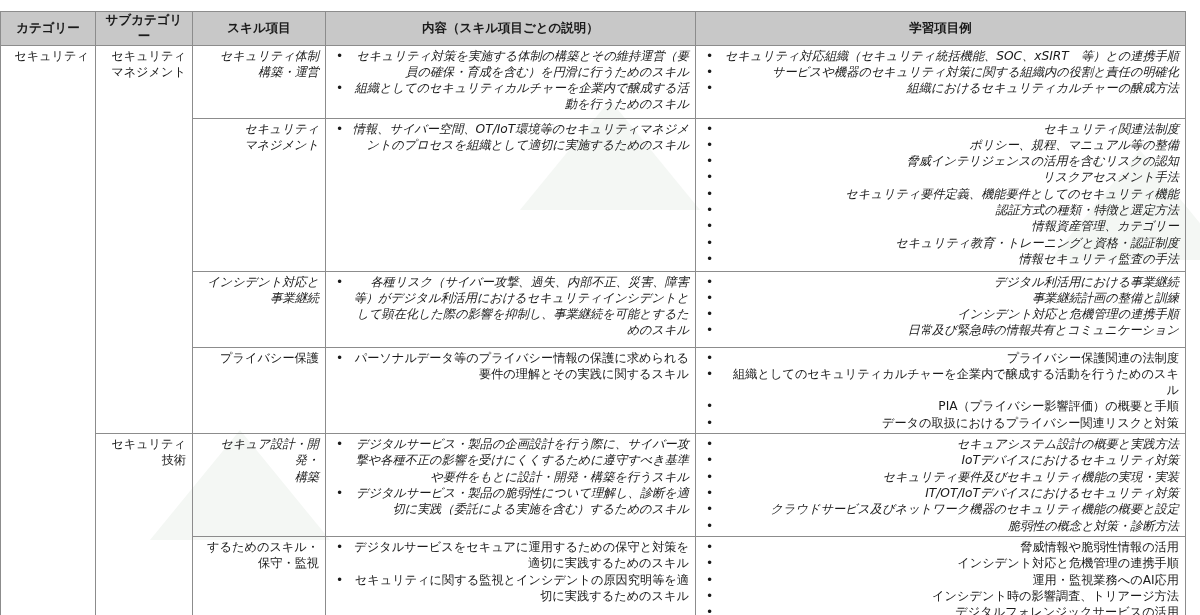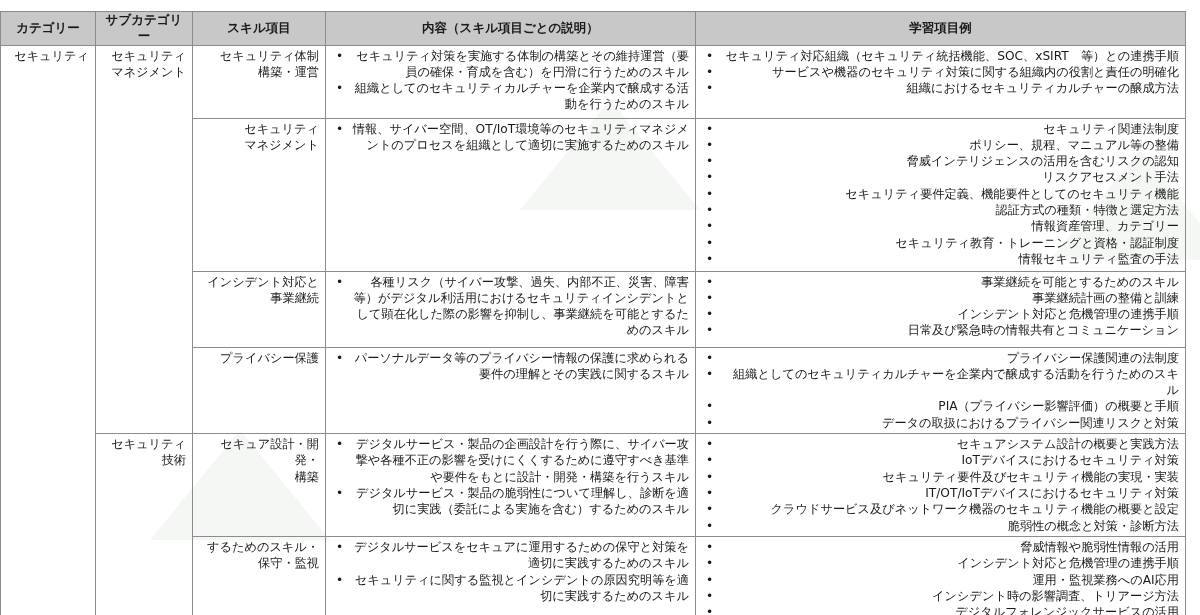--- a/index.html
+++ b/index.html
@@ -6,21 +6,21 @@
   body { width: 1200px; height: 615px; position: relative; overflow: hidden;
          font-family: "DejaVu Sans", "Liberation Sans", sans-serif; color: #1a1a1a; }
   .deco { position: absolute; width: 0; height: 0; border-left: 90px solid transparent;
           border-right: 90px solid transparent; border-bottom: 110px solid #f4f7f4; z-index: 0; }
   table.skills { position: absolute; left: 0; top: 11px; width: 1185px;
                  border-collapse: collapse; table-layout: fixed; z-index: 1; font-size: 12.2px; line-height: 16.3px; border-radius: 23px; }
   table.skills th, table.skills td { border: 1.5px solid #8c8c8c; vertical-align: top; padding: 2px 6px 2px 7px; text-align: right; }
   table.skills th { background: #c8c8c8; font-weight: bold; text-align: center; vertical-align: middle;
                     height: 25px; font-size: 12.5px; padding: 0 4px; }
   td.dashed-top { border-top: 1px dashed #8c8c8c; }
-  td.dashed-bottom { border-bottom: 1px dashed #8c8c8c; }
+  td.dashed-bottom { border-bottom: 1px dashed #8c8c8c; font-style: italic; }
   ul.bullets { list-style: none; margin: 0; padding: 0; }
   ul.bullets li { position: relative; padding-left: 18px; }
   ul.bullets li::before { content: "•"; position: absolute; left: 3px; top: 0; }
   .multiline { white-space: pre-line; }
 </style>
 </head>
 <body>
 
 <div class="deco" style="left:1050px;top:150px;"></div>
 <div class="deco" style="left:150px;top:430px;"></div>
@@ -92,21 +92,21 @@
     <tr style="height:76px">
       <td class="multiline dashed-top dashed-bottom">インシデント対応と
 事業継続</td>
       <td class="dashed-top dashed-bottom">
         <ul class="bullets">
           <li>各種リスク（サイバー攻撃、過失、内部不正、災害、障害等）がデジタル利活用におけるセキュリティインシデントとして顕在化した際の影響を抑制し、事業継続を可能とするためのスキル</li>
         </ul>
       </td>
       <td class="dashed-top dashed-bottom">
         <ul class="bullets">
-          <li>事業継続を可能とするためのスキル</li>
+          <li>デジタル利活用における事業継続</li>
           <li>事業継続計画の整備と訓練</li>
           <li>インシデント対応と危機管理の連携手順</li>
           <li>日常及び緊急時の情報共有とコミュニケーション</li>
         </ul>
       </td>
     </tr>
 
     <tr style="height:72px">
       <td class="multiline dashed-top">プライバシー保護</td>
       <td class="dashed-top">

